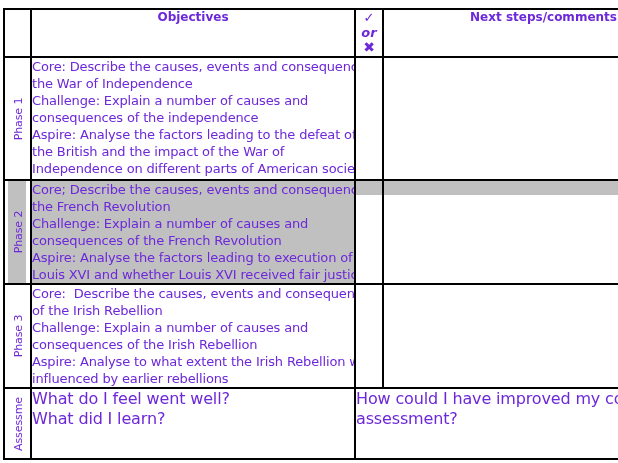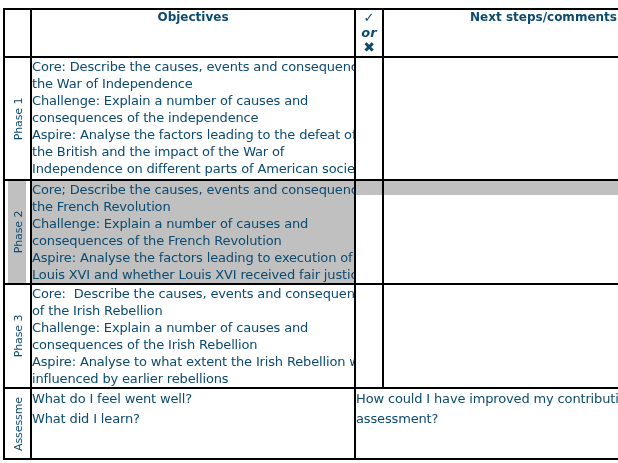--- a/index.html
+++ b/index.html
@@ -1,18 +1,18 @@
 <!DOCTYPE html>
 <html><head>
 <meta charset="utf-8">
 <style>
   html,body{margin:0;padding:0;background:#fff;}
   .page{
     position:relative;width:618px;height:463px;overflow:hidden;background:#ffffff;
-    font-family:"DejaVu Sans",sans-serif;color:#0c4a6e;
+    font-family:"DejaVu Sans",sans-serif;color:#6d28d9;
   }
   table.grid{
     position:absolute;left:3px;top:8px;width:700px;
     border-collapse:collapse;table-layout:fixed;
   }
   .grid td,.grid th{
     border:2px solid #000;padding:0;vertical-align:top;overflow:hidden;
     background:#fff;
   }
   
@@ -35,21 +35,21 @@
     white-space:nowrap;font-size:11px;letter-spacing:-0.1px;
   }
   
   .hl{background:#c0c0c0 !important;margin-top:44px;}
   .band{position:absolute;left:3px;right:4px;top:0;bottom:0;background:#c0c0c0;}
   .band ~ .vtext{z-index:1;}
   .fill-cell{position:relative;}
   .strip{position:absolute;left:0;right:0;top:0;height:14px;background:#c0c0c0;}
   
   .assess-cell{
-    font-size:13px;line-height:20px;letter-spacing:-0.15px;
+    font-size:16px;line-height:20px;letter-spacing:-0.15px;
     padding:3px 2px 0 7px;white-space:pre;
   }
 </style>
 </head>
 <body>
 
 <div class="page">
   <table class="grid">
     <colgroup>
       <col style="width:27px">

